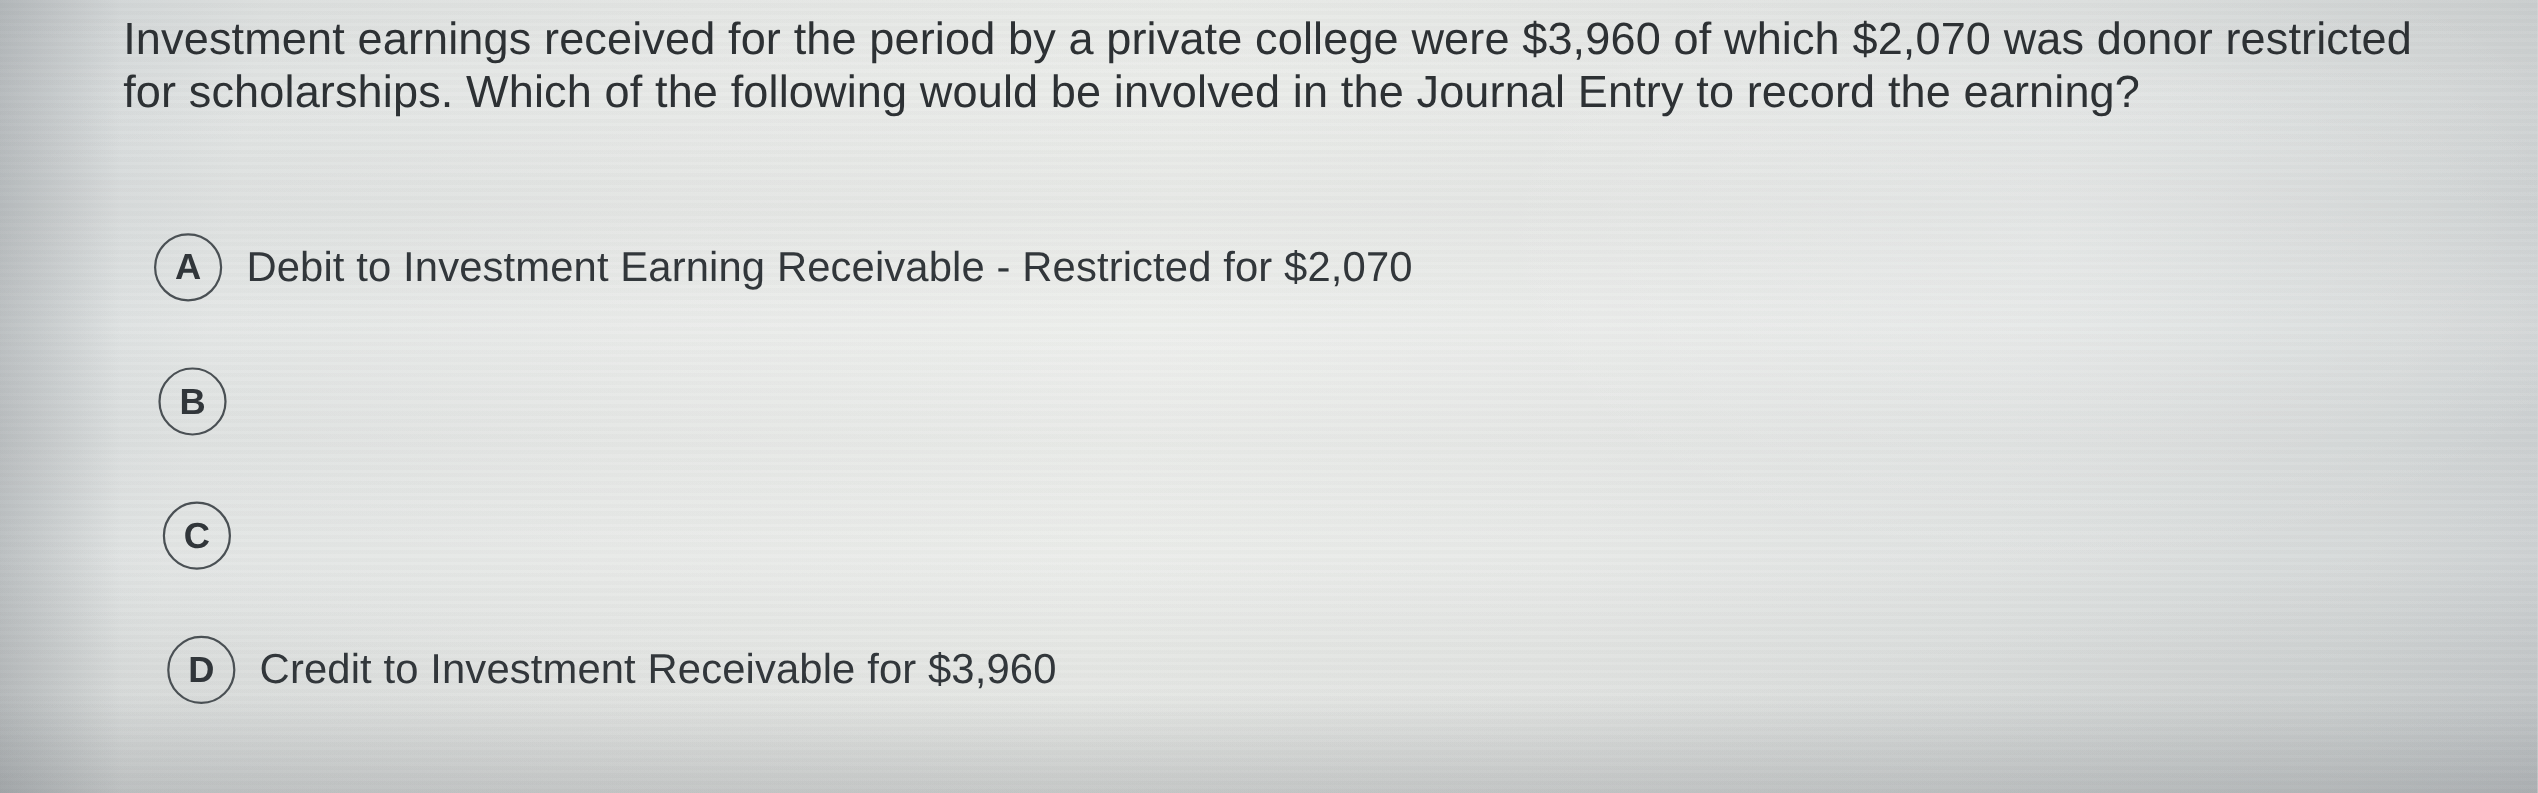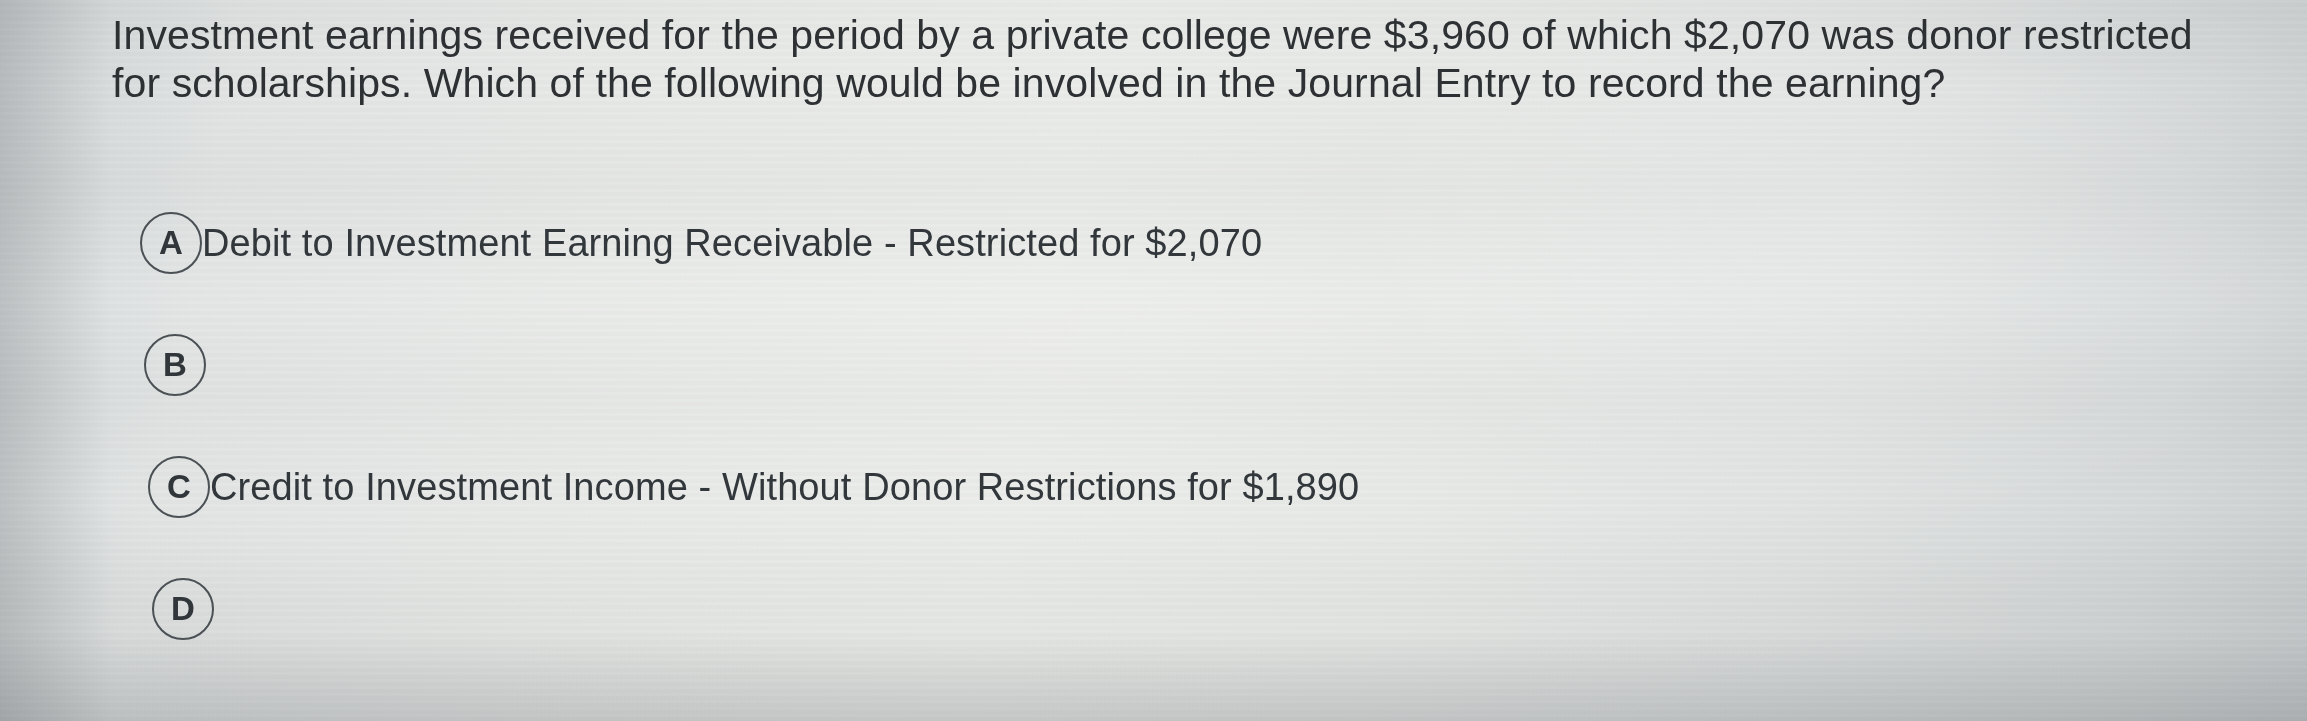--- a/index.html
+++ b/index.html
@@ -128,20 +128,21 @@
     display: flex;
     align-items: center;
     justify-content: center;
     font-size: 33px;
     color: #31363a;
     font-weight: 600;
     background: transparent;
   }
 
   .choice-text {
+    margin-left: 22px;
     font-size: 38px;
     color: #32373b;
     letter-spacing: 0.1px;
     white-space: nowrap;
   }
 
   
   .choice:nth-child(1) { margin-left: 0px; }
   .choice:nth-child(2) { margin-left: 4px; }
   .choice:nth-child(3) { margin-left: 8px; }
@@ -166,22 +167,22 @@
         <div class="bubble">A</div>
         <div class="choice-text">Debit to Investment Earning Receivable - Restricted for $2,070</div>
       </div>
 
       <div class="choice">
         <div class="bubble">B</div>
       </div>
 
       <div class="choice">
         <div class="bubble">C</div>
-        <div class="choice-text">Credit to Investment Income - Without Donor Restrictions for $1,890</div>
       </div>
 
       <div class="choice">
         <div class="bubble">D</div>
+        <div class="choice-text">Credit to Investment Receivable for $3,960</div>
       </div>
 
     </div>
   </div>
 </div>
 
 </body></html>

